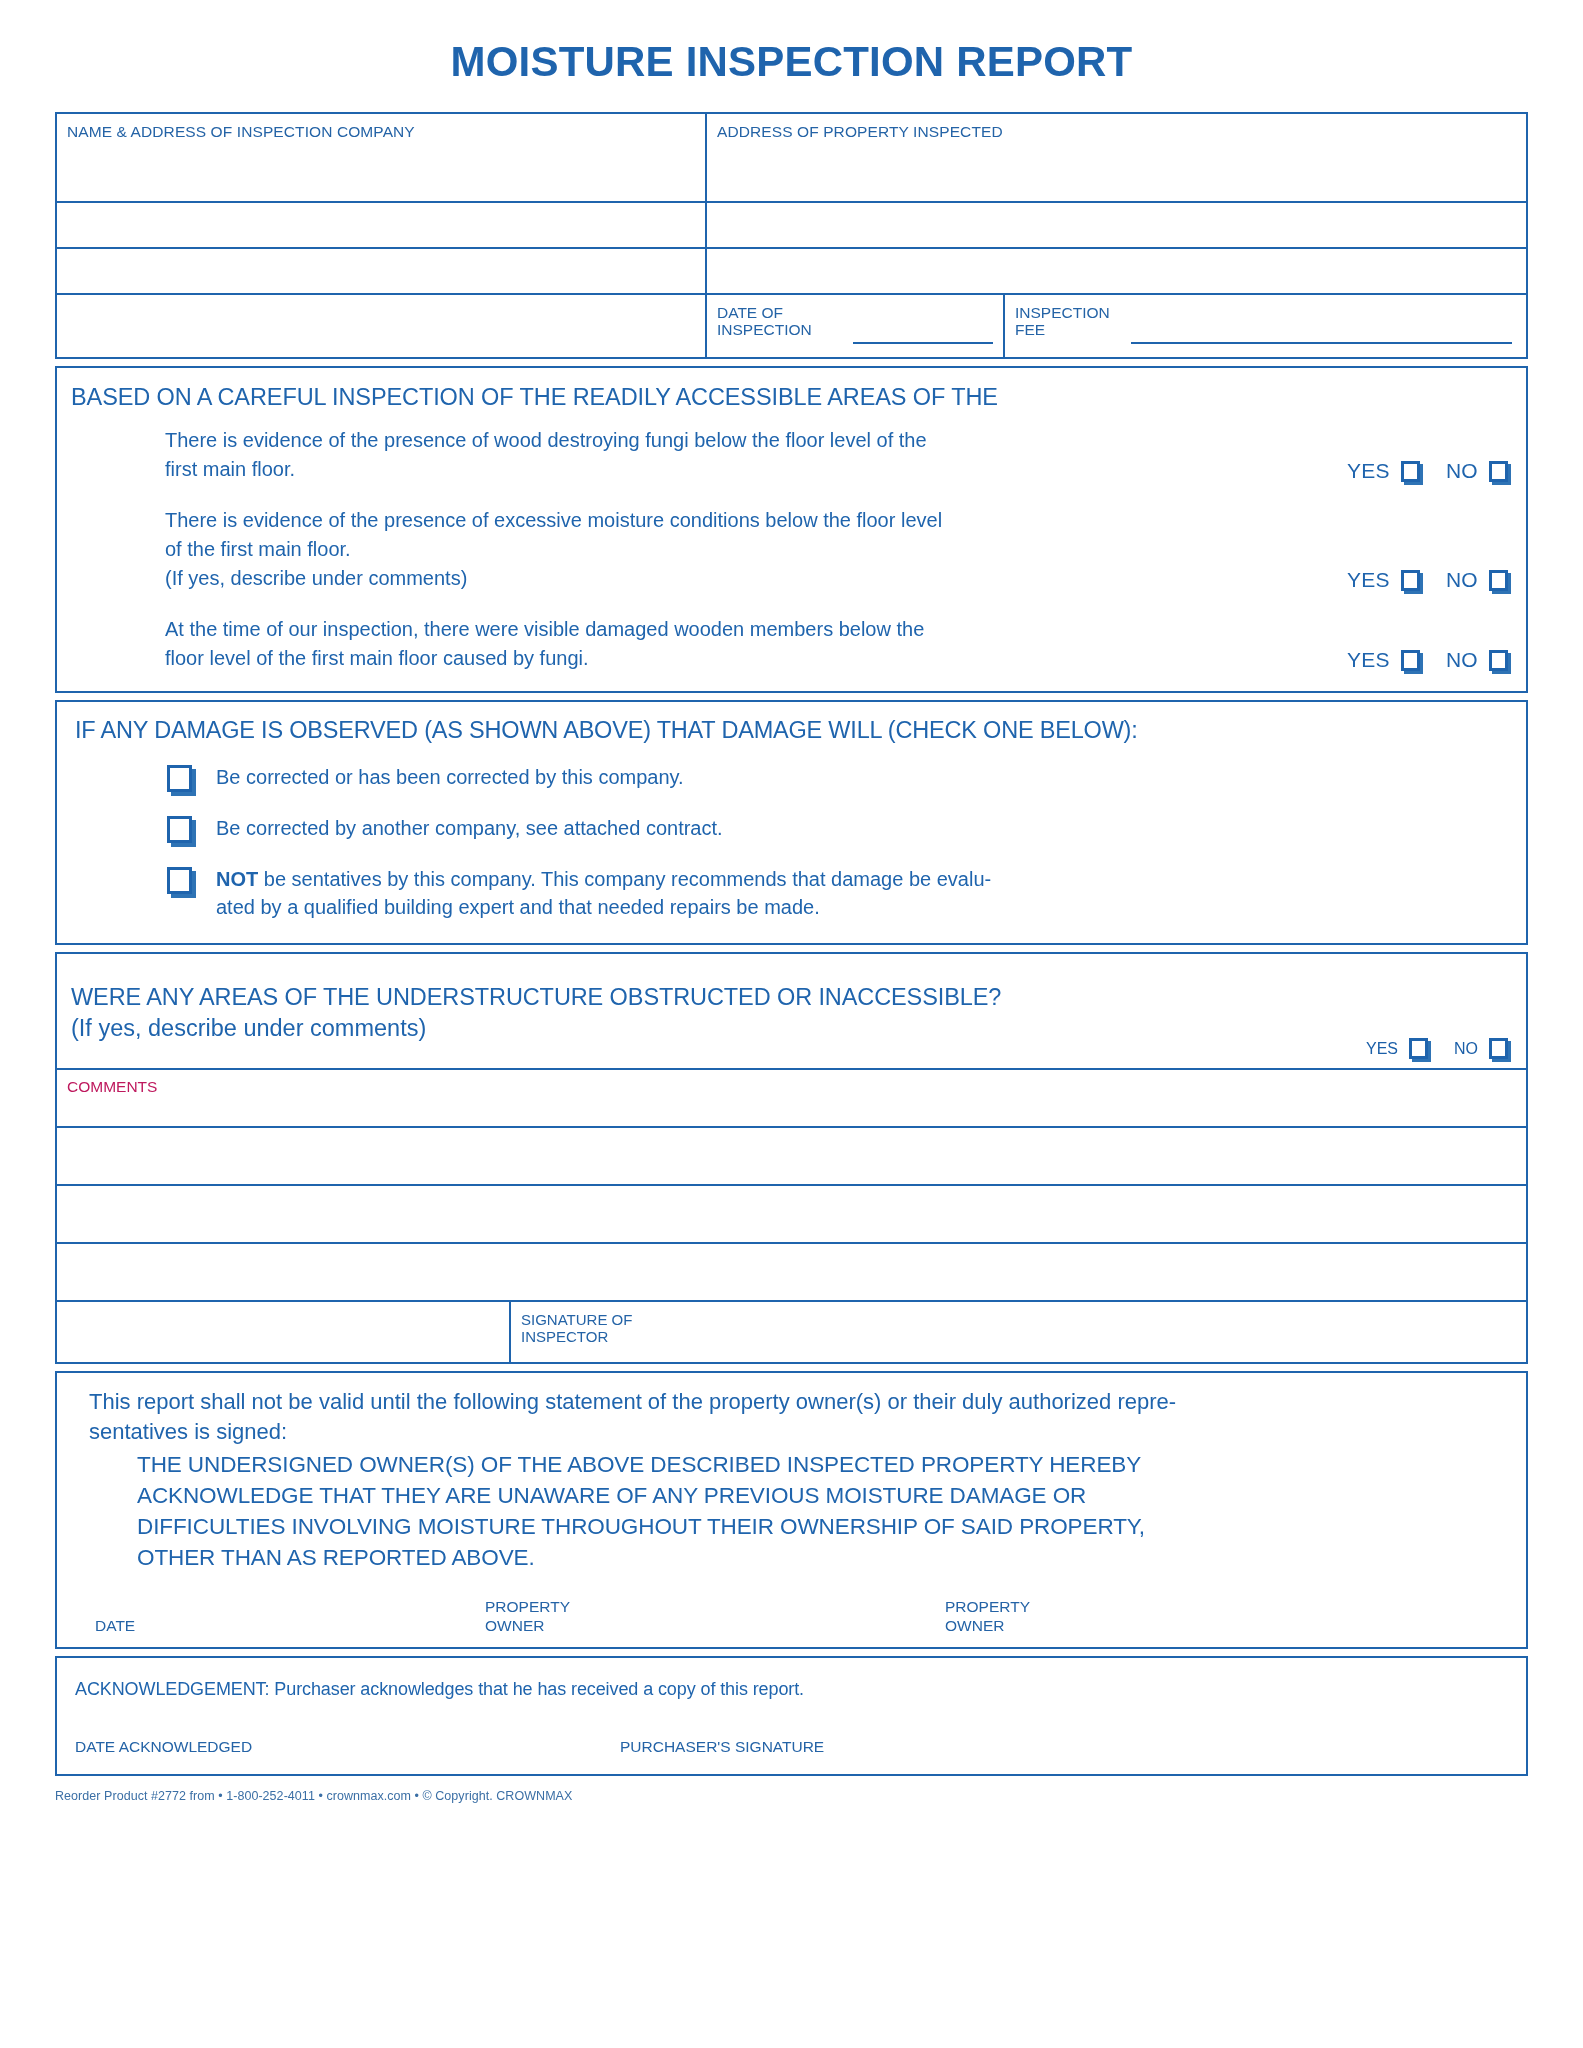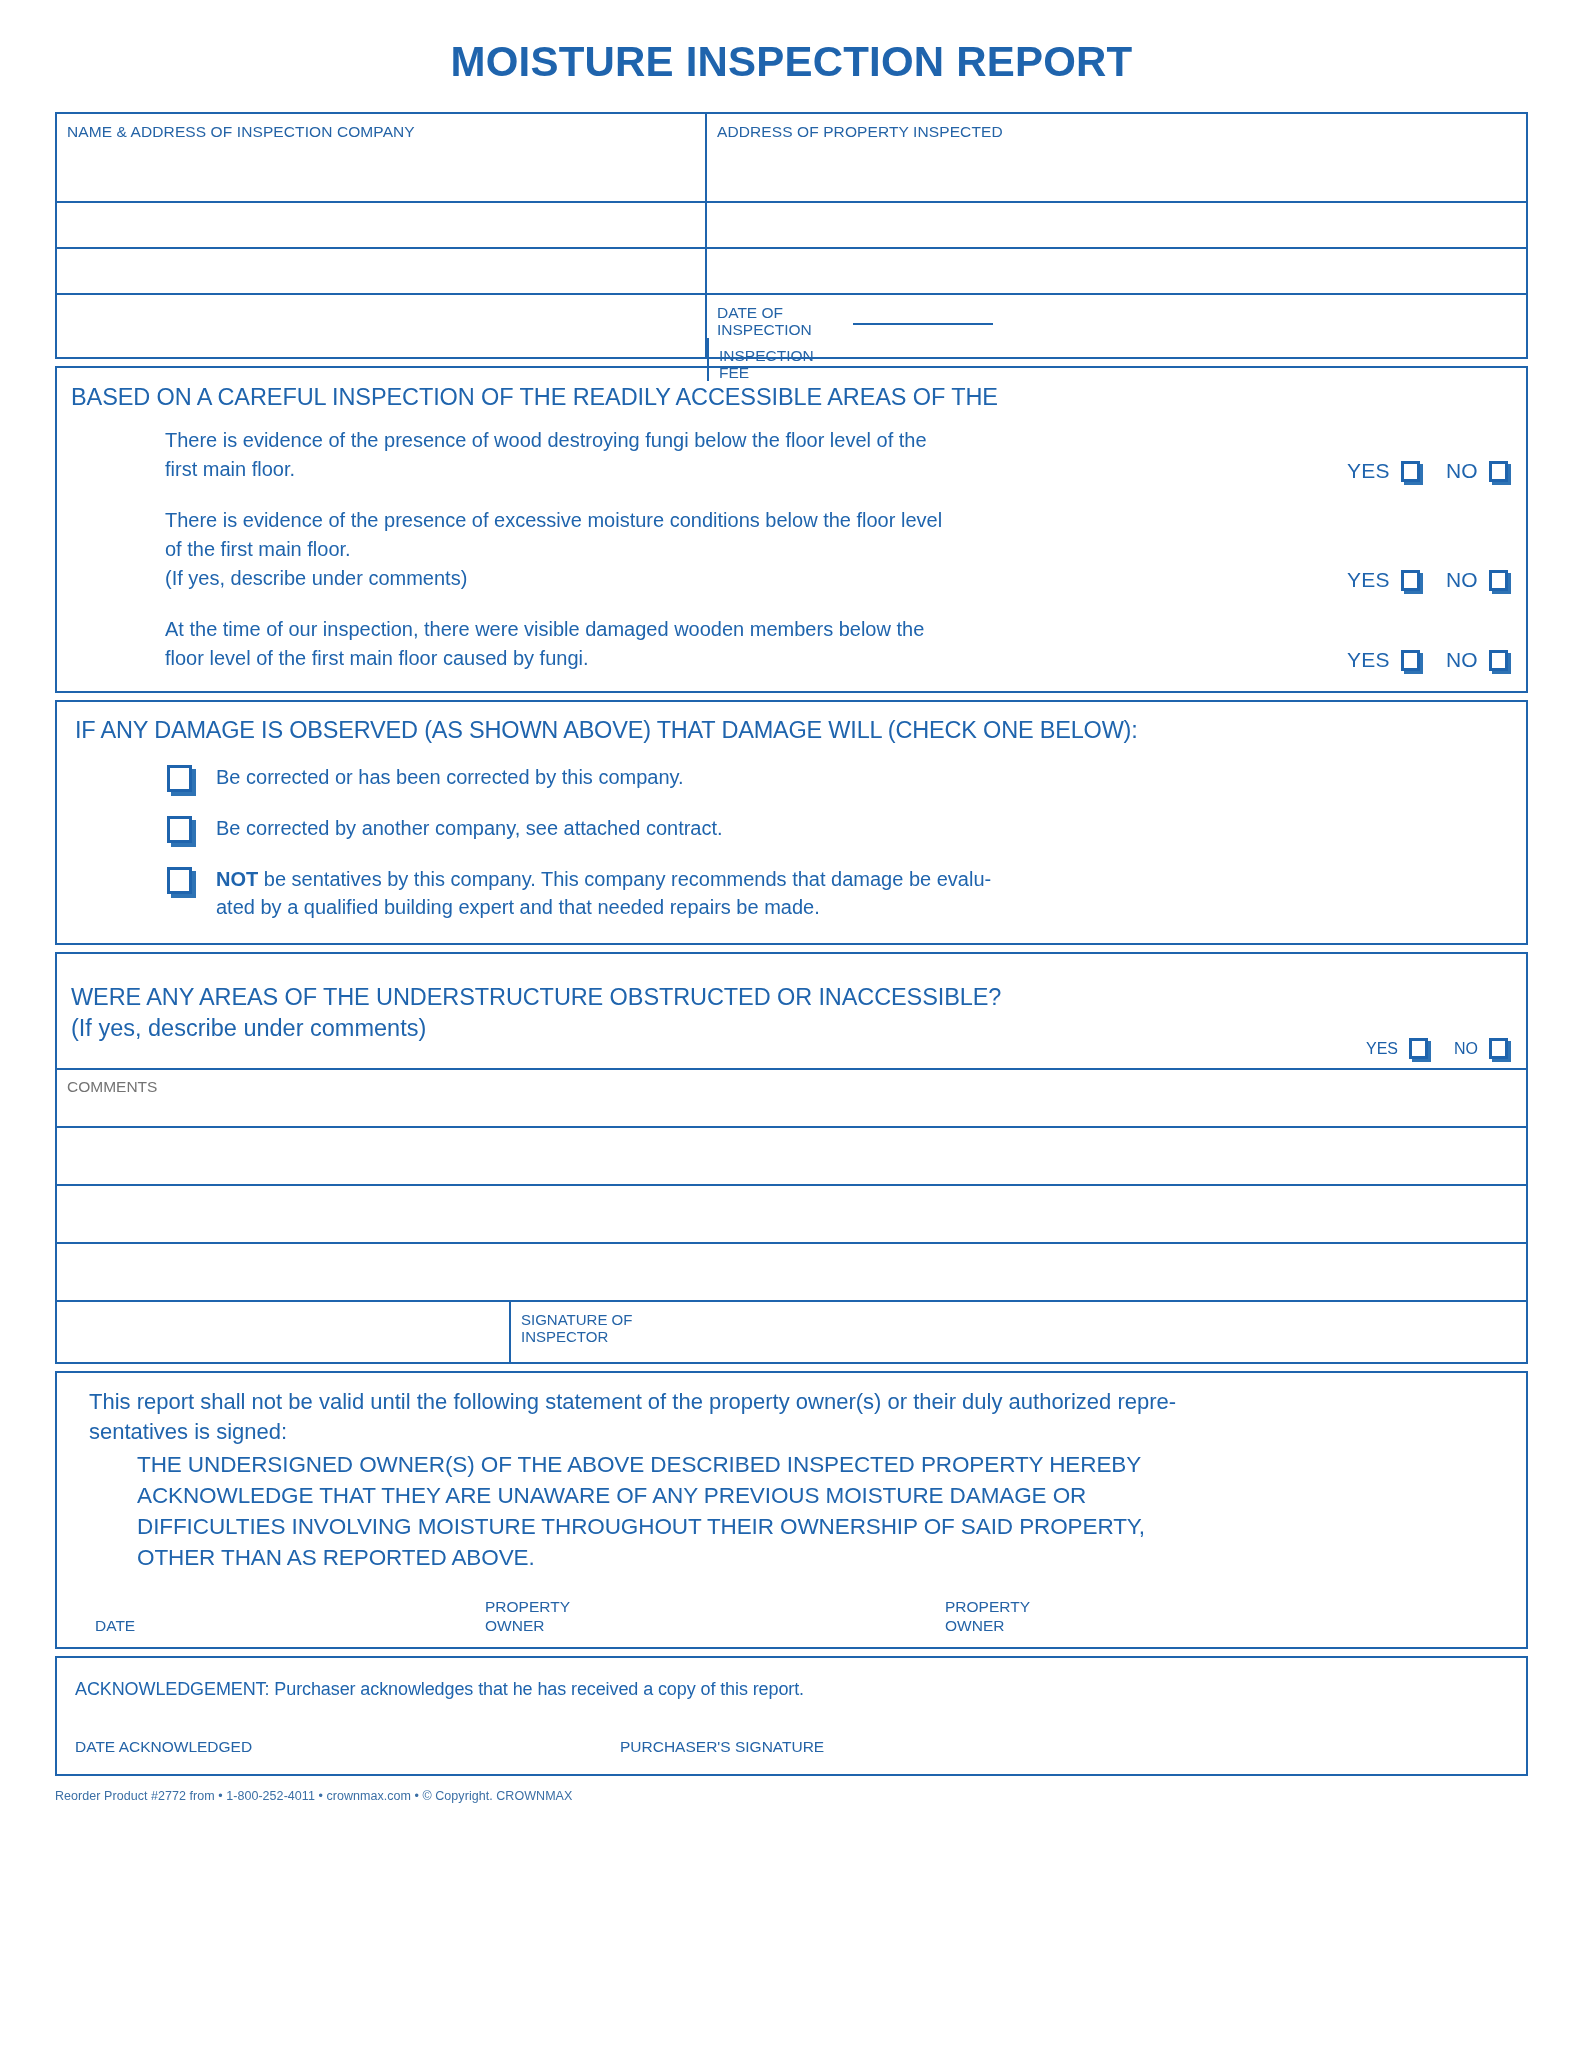--- a/index.html
+++ b/index.html
@@ -57,21 +57,21 @@
 
   
   .topblock .col-l { width: 648px; }
   .topblock .col-r { flex: 1; }
 
   .h-a { height: 78px; }
   .h-b { height: 46px; }
   .h-c { height: 46px; }
   .h-d { height: 62px; }
 
-  .datefee { display: flex; height: 62px; flex-direction: column; }
+  .datefee { display: flex; height: 62px; }
   .datefee .dcell { position: relative; box-sizing: border-box; }
   .datefee .dcell.left  { width: 296px; }
   .datefee .dcell.right { flex: 1; }
   .lbl2 {
     font-size: 15.5px;
     line-height: 17px;
     padding: 9px 0 0 10px;
     color: #2463a6;
   }
   .ruleline {
@@ -192,21 +192,21 @@
     bottom: 9px;
     display: flex;
     align-items: center;
   }
 
   
   .cmt-row { height: 56px; position: relative; }
   .cmt-label {
     font-size: 15.5px;
     padding: 8px 0 0 10px;
-    color: #737373;
+    color: #be185d;
   }
   .sigrow { display: flex; height: 60px; }
   .sigrow .sl { width: 452px; }
   .sigrow .sr { flex: 1; }
   .siglbl {
     font-size: 15px;
     line-height: 17px;
     padding: 9px 0 0 10px;
     color: #2463a6;
   }

